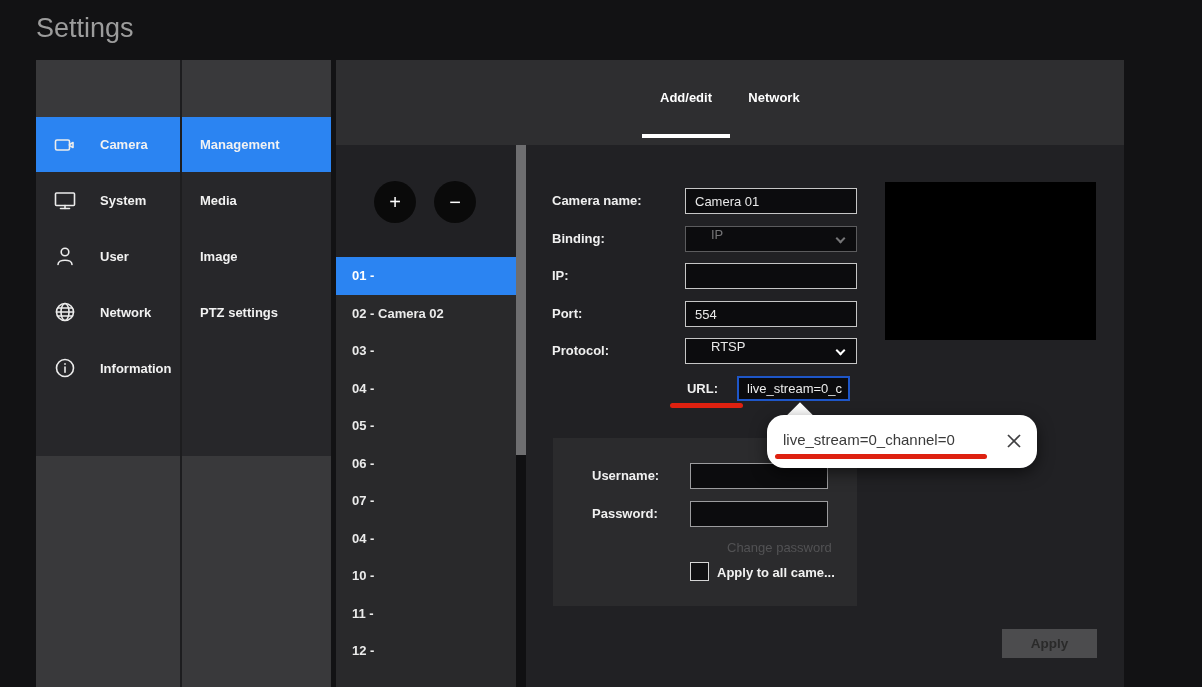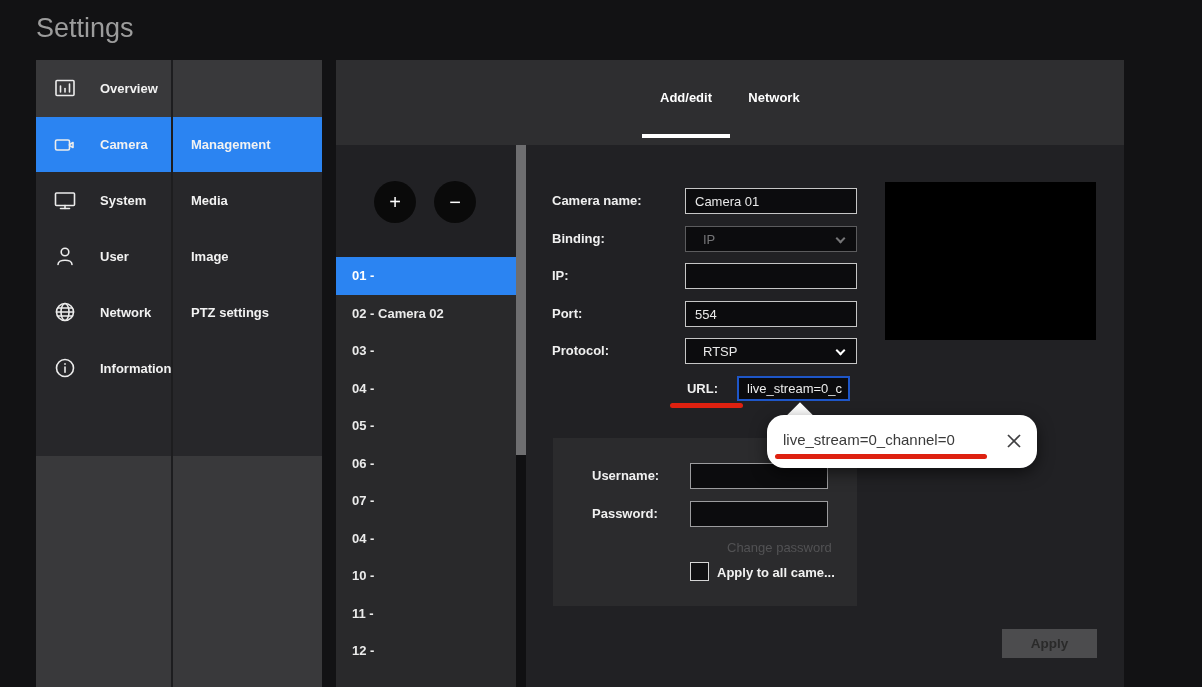--- a/index.html
+++ b/index.html
@@ -13,21 +13,21 @@
   
   .nav-col { position:absolute; left:0; top:0; width:149px; height:627px; background:#39393b; }
   .nav-zone { position:absolute; left:0; top:57px; width:100%; height:339px; background:#27272a; }
   .nav-item { position:absolute; left:0; width:149px; height:56px; display:flex; align-items:center; cursor:pointer; }
   .nav-item .icon { position:absolute; left:16px; width:26px; height:26px; display:flex; align-items:center; justify-content:center; }
   .nav-item .lbl { position:absolute; left:64px; font-size:13px; font-weight:700; color:#f2f2f2; }
   .nav-item.selected { background:#2b84f2; }
   svg.ico { stroke:#ececec; fill:none; stroke-width:1.6; stroke-linecap:round; stroke-linejoin:round; }
 
   
-  .subnav-col { position:absolute; left:135px; top:0; width:151px; height:627px; background:#39393b; border-left:2px solid #1d1d1f; }
+  .subnav-col { position:absolute; left:144px; top:0; width:151px; height:627px; background:#39393b; border-left:2px solid #1d1d1f; }
   .subnav-zone { position:absolute; left:0; top:57px; width:100%; height:339px; background:#27272a; }
   .subnav-item { position:absolute; left:0; width:149px; height:56px; display:flex; align-items:center; padding-left:18px; cursor:pointer; }
   .subnav-item .lbl { font-size:13px; font-weight:700; color:#f2f2f2; }
   .subnav-item.selected { background:#2b84f2; }
 
   
   .camlist-col { position:absolute; left:300px; top:0; width:180px; height:627px; background:#29292b; }
   .camlist-header { position:absolute; left:0; top:0; width:100%; height:85px; background:#2e2e30; }
   .camlist-toolbar { position:absolute; left:0; top:85px; width:100%; height:112px; background:#212124; }
   .round-btn { position:absolute; top:36px; width:42px; height:42px; border-radius:50%; background:#0a0a0a; color:#fff; font-size:20px; font-weight:300; display:flex; align-items:center; justify-content:center; cursor:pointer; border:none; line-height:1; }
@@ -46,21 +46,21 @@
   .content-col { position:absolute; left:490px; top:0; width:598px; height:627px; background:#212124; }
   .content-header { position:absolute; left:0; top:0; width:100%; height:85px; background:#2e2e30; }
   .tab { position:absolute; top:30px; font-size:13px; font-weight:700; color:#fff; text-align:center; cursor:pointer; }
   .tab.addedit { left:116px; width:88px; }
   .tab.network { left:212px; width:72px; }
   .tab-underline { position:absolute; left:116px; top:74px; width:88px; height:4px; background:#fff; }
 
   .form-row { position:absolute; left:0; height:26px; }
   .form-row .flabel { position:absolute; left:26px; top:5px; width:128px; font-size:13px; font-weight:700; color:#f0f0f0; }
   .tinput { position:absolute; left:159px; top:0; width:172px; height:26px; background:#0c0c0e; border:1px solid #c6c6c6; color:#e9e9e9; font-size:13px; padding:0 9px; font-family:"Liberation Sans",sans-serif; outline:none; }
-  .select-box { position:absolute; left:159px; top:0; width:172px; height:26px; background:#0c0c0e; border:1px solid #c6c6c6; color:#e9e9e9; font-size:13px; display:flex; align-items:center; padding:0 17px; cursor:pointer; }
+  .select-box { position:absolute; left:159px; top:0; width:172px; height:26px; background:#0c0c0e; border:1px solid #c6c6c6; color:#e9e9e9; font-size:13px; display:flex; align-items:flex-start; padding:0 25px; cursor:pointer; }
   .select-box.disabled { border-color:#5c5c5e; color:#757577; cursor:default; }
   .chev { position:absolute; right:12px; top:8px; width:7px; height:7px; border-right:2px solid #fff; border-bottom:2px solid #fff; transform:rotate(45deg); }
   .select-box.disabled .chev { border-color:#757577; }
 
   .url-row { position:absolute; left:0; top:316px; height:25px; }
   .url-label { position:absolute; left:120px; top:5px; width:72px; text-align:right; font-size:13px; font-weight:700; color:#f0f0f0; }
   .url-input { position:absolute; left:211px; top:0; width:113px; height:25px; background:#0b0b0d; border:2px solid #1e56c8; color:#ececec; font-size:13px; padding:0 12px 0 8px; font-family:"Liberation Sans",sans-serif; outline:none; display:flex; align-items:center; white-space:nowrap; overflow:hidden; }
   .caret { display:inline-block; width:1px; height:15px; background:#e8e8e8; margin-left:1px; }
 
   .annot-underline-1 { position:absolute; left:144px; top:343px; width:73px; height:5px; border-radius:3px; background:#de2110; }
@@ -86,31 +86,20 @@
 </head>
 <body>
 
 <div id="settings-title">Settings</div>
 
 <div class="app">
 
   <div class="nav-col">
     <div class="nav-zone"></div>
 
-    <div class="nav-item" style="top:0;">
-      <span class="icon">
-        <svg class="ico" width="24" height="24" viewBox="0 0 24 24">
-            <rect x="3" y="4.5" width="18" height="15" rx="1"></rect>
-            <line x1="7.5" y1="16" x2="7.5" y2="10"></line>
-            <line x1="12" y1="16" x2="12" y2="12.5"></line>
-            <line x1="16.5" y1="16" x2="16.5" y2="8"></line>
-          </svg>
-      </span>
-      <span class="lbl">Overview</span>
-    </div>
 
     <div class="nav-item" style="top:112px;">
       <span class="icon">
         <svg class="ico" width="24" height="24" viewBox="0 0 24 24">
             <rect x="2.5" y="5" width="19" height="12.5" rx="1"></rect>
             <line x1="12" y1="17.5" x2="12" y2="20.5"></line>
             <line x1="7.5" y1="20.5" x2="16.5" y2="20.5"></line>
           </svg>
       </span>
       <span class="lbl">System</span>

